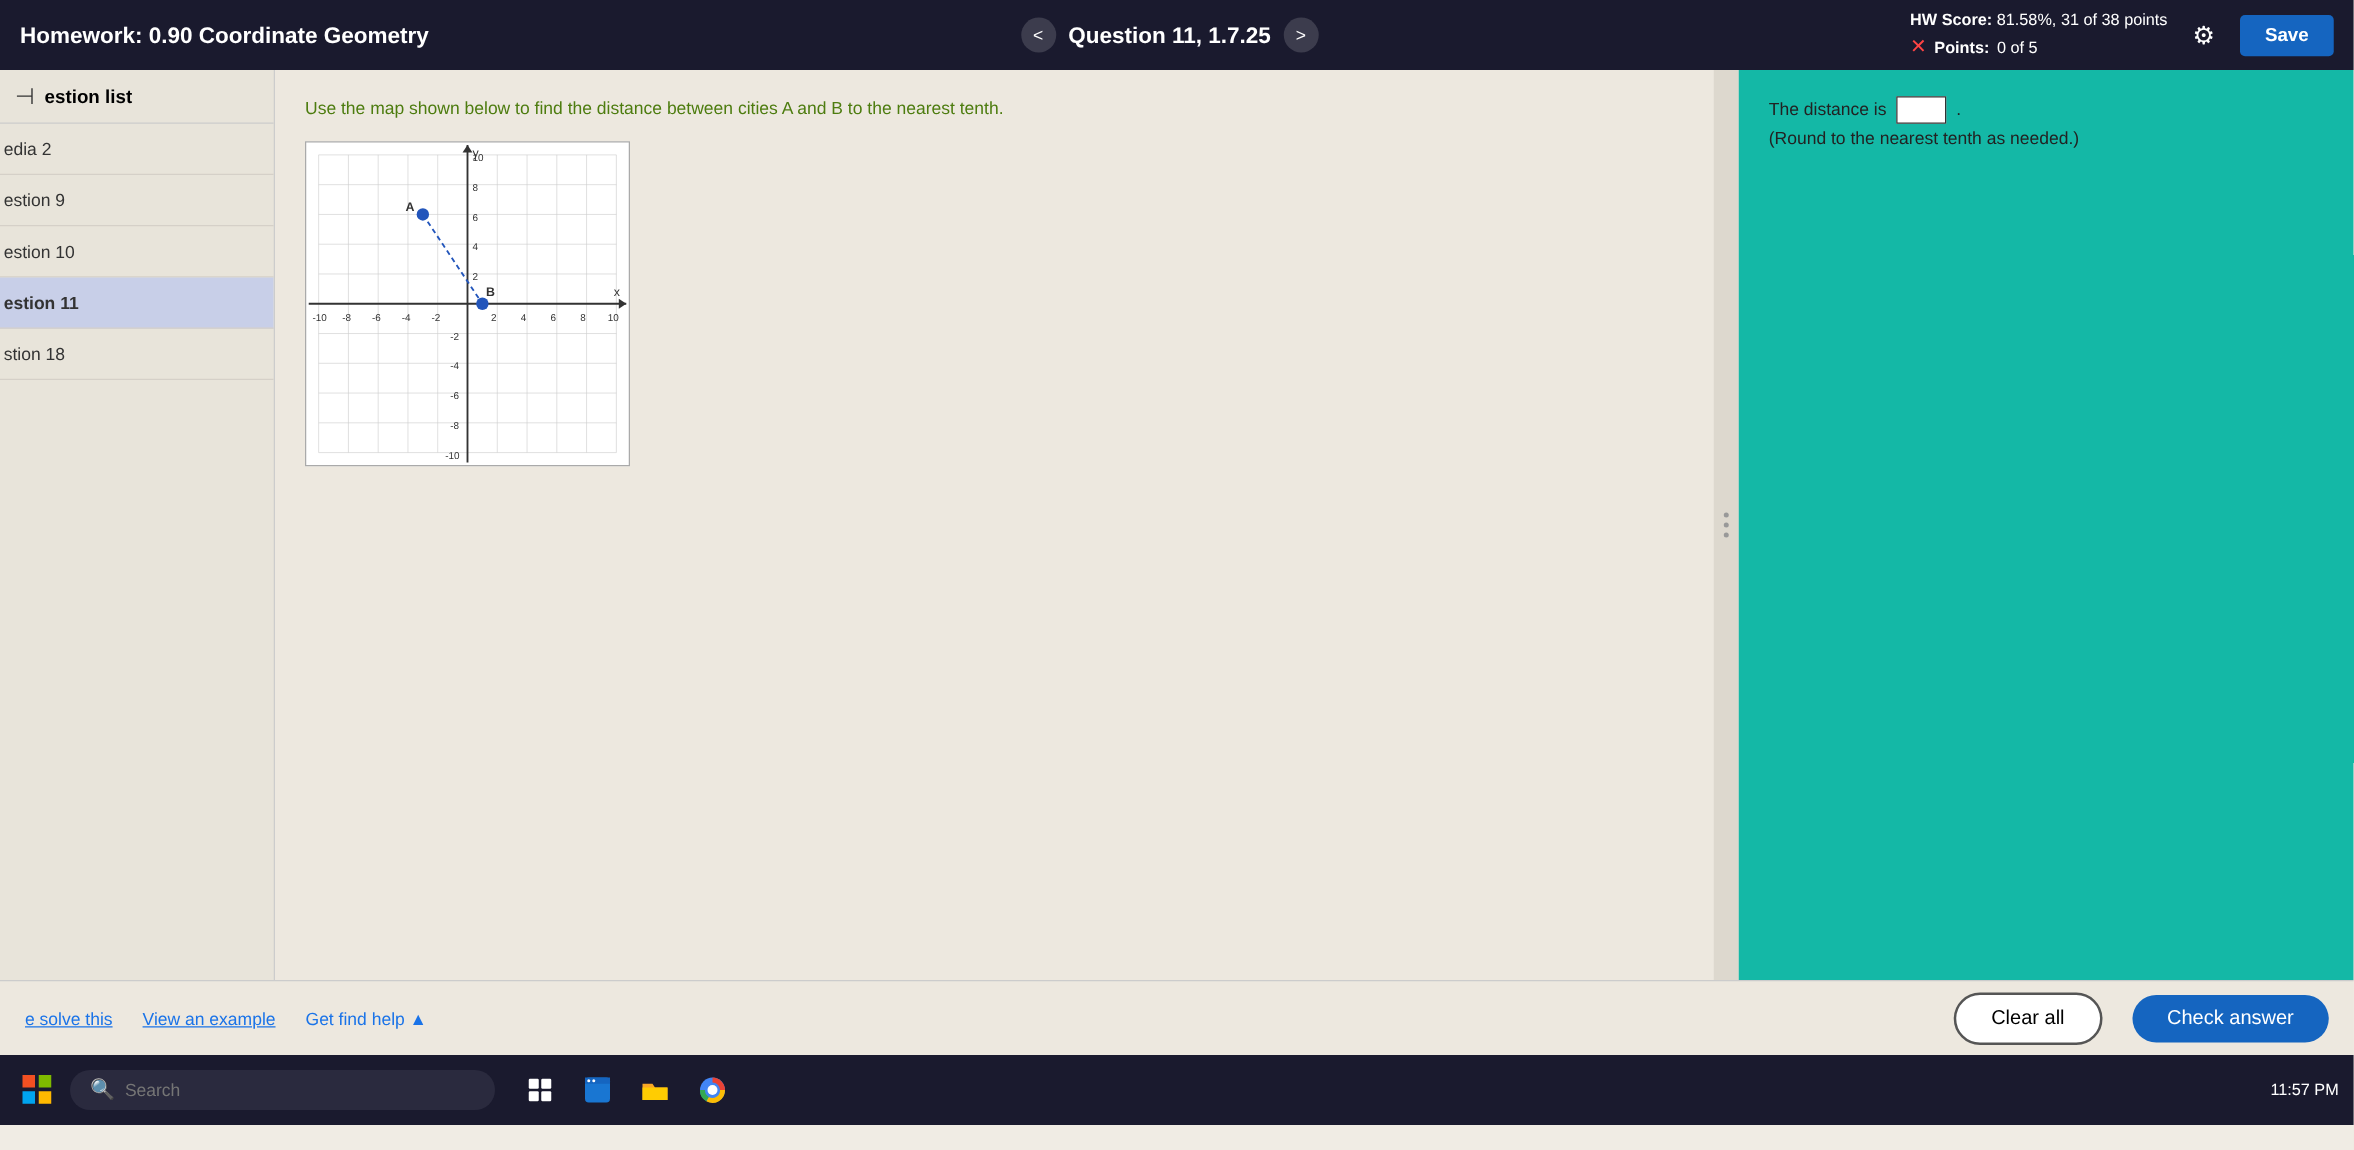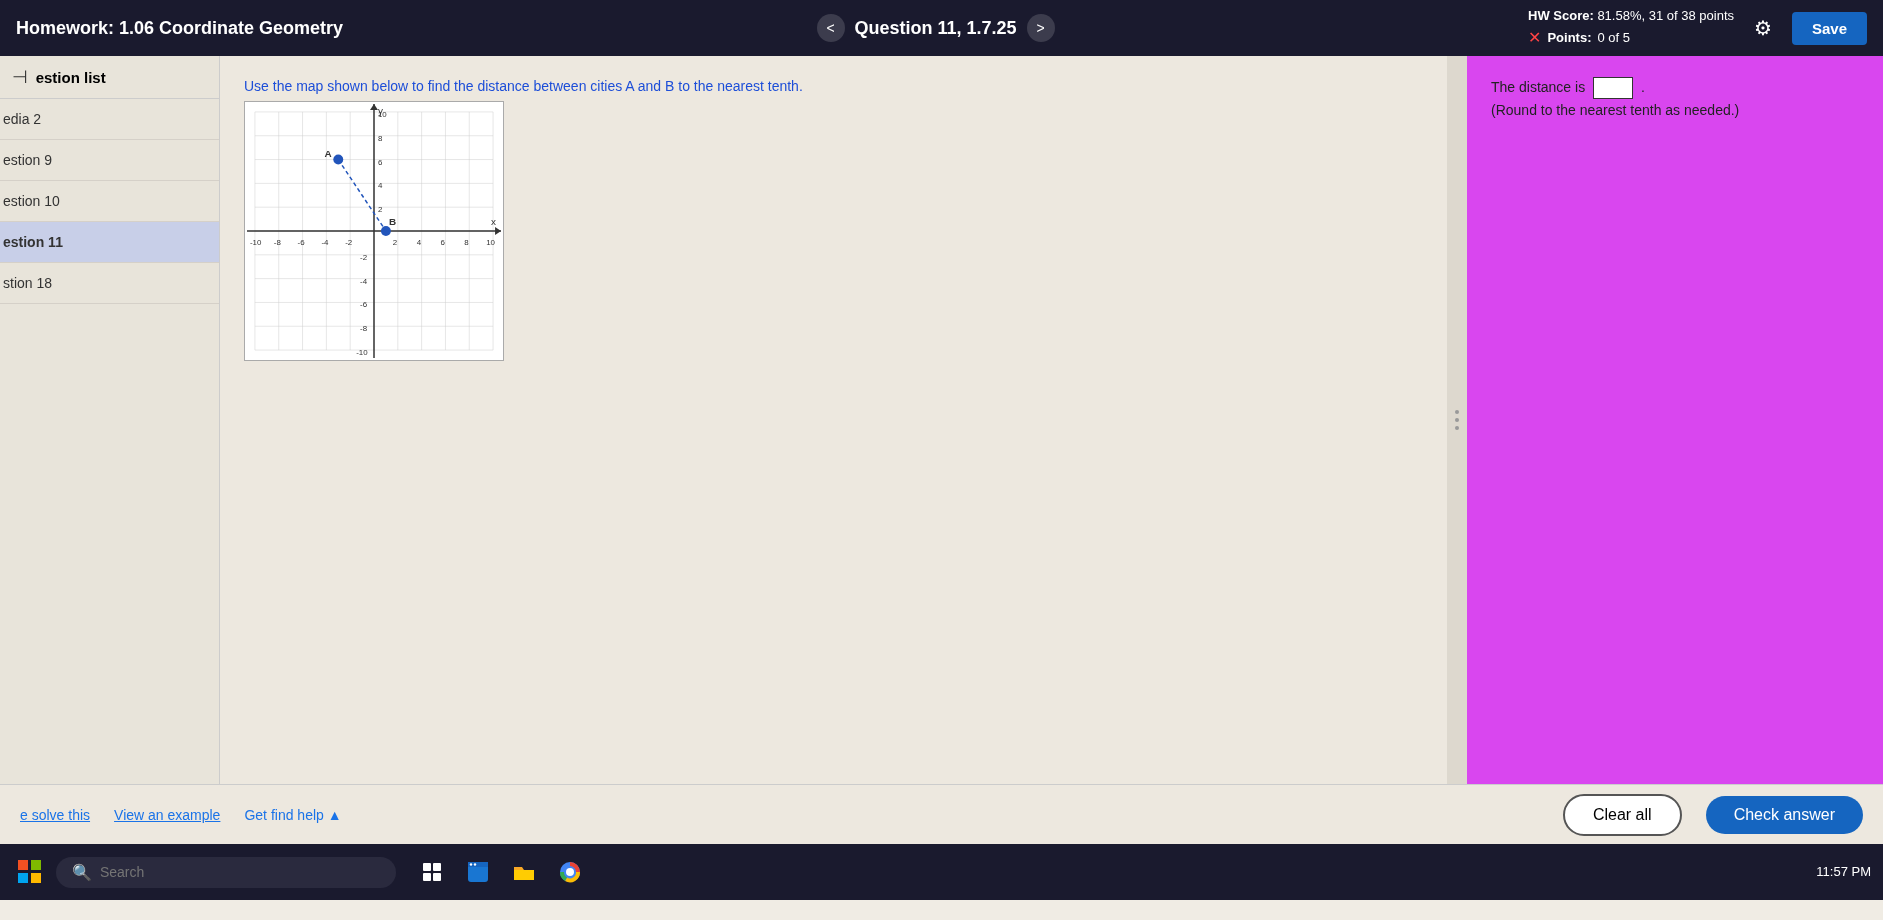--- a/index.html
+++ b/index.html
@@ -47,38 +47,38 @@
     }
     .sidebar-item.active { background: #c8cfe8; font-weight: 600; }
 
     
     .content-area {
       flex: 1; display: flex; overflow: hidden; background: #ede8df;
     }
 
     
     .left-panel { flex: 1; padding: 20px 24px; overflow-y: auto; position: relative; }
-    .problem-text { font-size: 14px; color: #1d4ed8; line-height: 1.5; margin-bottom: 4px; max-width: 700px; }
+    .problem-text { font-size: 14px; color: #4d7c0f; line-height: 1.5; margin-bottom: 16px; max-width: 700px; }
 
     
     .graph-container { position: relative; display: inline-block; }
 
     
     .graph-svg { background: white; border: 1px solid #aaa; }
 
     
     .panel-divider {
       width: 20px; background: #ddd8ce; display: flex; align-items: center; justify-content: center;
       cursor: col-resize; flex-shrink: 0;
     }
     .divider-dots { display: flex; flex-direction: column; gap: 4px; }
     .divider-dot { width: 4px; height: 4px; border-radius: 50%; background: #999; }
 
     
-    .right-panel { width: 416px; padding: 20px 24px; overflow-y: auto; background: #d946ef; }
+    .right-panel { width: 492px; padding: 20px 24px; overflow-y: auto; background: #14b8a6; }
     .answer-text { font-size: 14px; color: #222; line-height: 1.6; }
     .answer-box {
       display: inline-block; width: 40px; height: 22px;
       border: 1px solid #333; background: white; vertical-align: middle;
       margin: 0 4px;
     }
 
     
     .help-bar {
       display: flex; align-items: center; gap: 24px;
@@ -113,21 +113,21 @@
     .taskbar-icons { display: flex; align-items: center; gap: 6px; margin-left: 8px; }
     .taskbar-icon { width: 40px; height: 40px; display: flex; align-items: center; justify-content: center; cursor: pointer; border-radius: 6px; }
     .taskbar-right { margin-left: auto; display: flex; align-items: center; gap: 12px; color: white; font-size: 13px; }
     .time-display { text-align: right; line-height: 1.4; }
   </style>
 </head>
 <body>
 
 <div class="top-header">
   <div class="header-left">
-    <span class="header-title">Homework: 1.06 Coordinate Geometry</span>
+    <span class="header-title">Homework: 0.90 Coordinate Geometry</span>
   </div>
   <div style="display:flex;align-items:center;gap:10px;">
     <button class="nav-arrow">&lt;</button>
     <span class="question-title">Question 11, 1.7.25</span>
     <button class="nav-arrow">&gt;</button>
   </div>
   <div class="header-right">
     <div class="score-info">
       <div>
         <span style="font-weight:600;">HW Score:</span>

